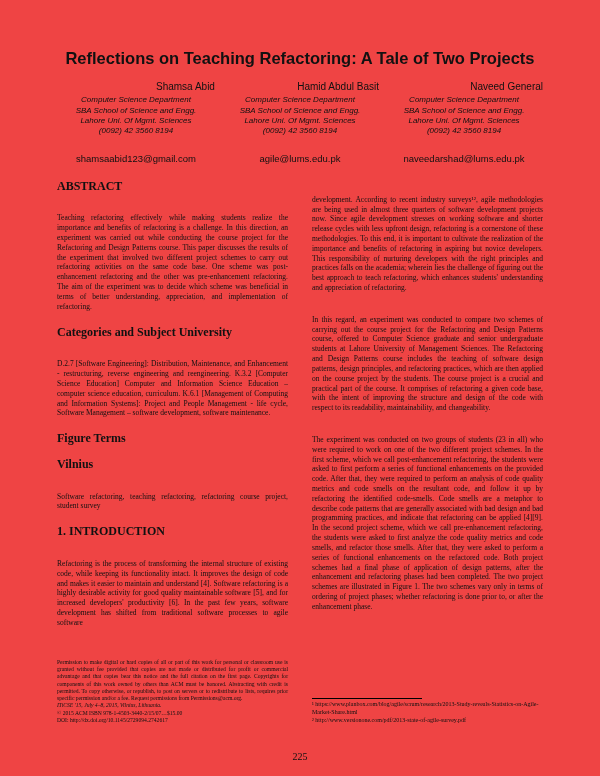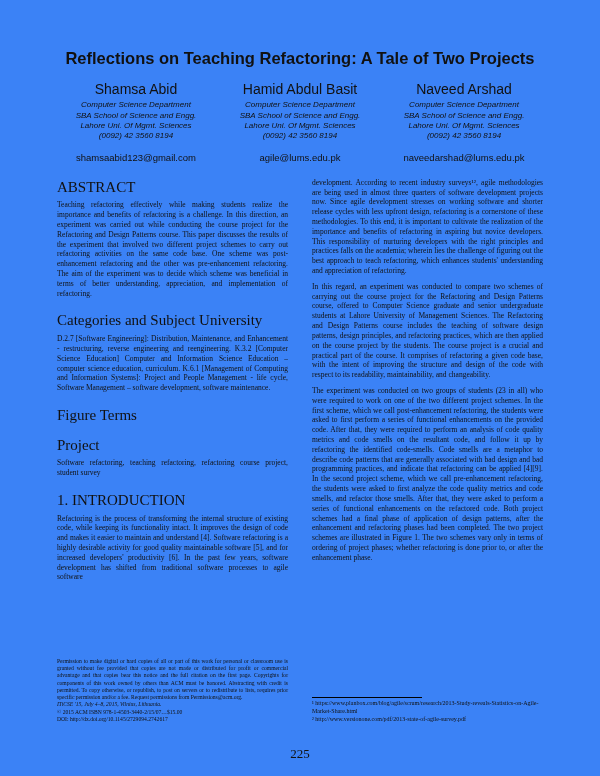--- a/index.html
+++ b/index.html
@@ -1,57 +1,57 @@
 <!DOCTYPE html>
 <html><head>
 <meta charset="utf-8">
 <style>
   * { margin: 0; padding: 0; box-sizing: border-box; }
   html, body { background: #ececec; }
   body { font-family: "Liberation Serif", serif; color: #111; }
   .page {
-    width: 600px; height: 776px; margin: 0 auto; background: #3b82f6;
+    width: 600px; height: 776px; margin: 0 auto; background: #ef4444;
     position: relative; padding: 48px 57px 0 57px; overflow: hidden;
     box-shadow: 0 0 4px rgba(0,0,0,0.25);
   }
   .title {
     font-family: "Liberation Sans", sans-serif; font-weight: bold;
     font-size: 16.5px; line-height: 1.22; text-align: center;
     max-width: 470px; margin: 0 auto 13px auto;
   }
   .authors {
     display: flex; justify-content: space-between;
     font-family: "Liberation Sans", sans-serif; text-align: center;
     margin-bottom: 15px;
   }
   .author { width: 32.5%; }
-  .author-name { font-size: 14px; margin-bottom: 3px; }
+  .author-name { font-size: 10px; margin-bottom: 3px; text-align: right; }
   .author-line { font-size: 8px; line-height: 1.3; font-style: italic; }
-  .author-email { font-size: 9.5px; margin-top: 10px; }
+  .author-email { font-size: 9.5px; margin-top: 16px; }
   .columns { display: flex; gap: 24px; min-height: 546px; }
   .col {
     width: 231px; display: flex; flex-direction: column;
     font-size: 7.5px; line-height: 1.31; text-align: justify;
   }
   .sec {
-    font-size: 15px; font-weight: normal; text-align: left;
+    font-size: 12px; font-weight: bold; text-align: left;
     margin: 7px 0 3px 0;
   }
   .sec.first { margin-top: 0; }
-  p.body { margin-bottom: 6px; }
+  p.body { margin-bottom: 6px; margin-top: 16px; }
   .permission-block { margin-top: auto; padding-top: 6px; }
   .perm { font-size: 5.6px; line-height: 1.28; text-align: justify; }
   .perm-line { font-size: 5.6px; line-height: 1.35; text-align: left; }
   .italic { font-style: italic; }
   .footnote-block { margin-top: auto; padding-top: 6px; }
   .fnrule { width: 110px; border-top: 0.8px solid #000; margin-bottom: 2px; }
   .fn { font-size: 6px; line-height: 1.3; text-align: left; word-break: break-all; }
   .pagenum {
     position: absolute; bottom: 14px; left: 0; right: 0;
-    text-align: center; font-size: 13px;
+    text-align: center; font-size: 10px;
   }
 </style>
 </head>
 <body>
 
 <div class="page">
 
   <div class="title">Reflections on Teaching Refactoring: A Tale of Two Projects</div>
 
   <div class="authors">
@@ -65,41 +65,41 @@
     </div>
     <div class="author">
       <div class="author-name">Hamid Abdul Basit</div>
       <div class="author-line">Computer Science Department</div>
       <div class="author-line">SBA School of Science and Engg.</div>
       <div class="author-line">Lahore Uni. Of Mgmt. Sciences</div>
       <div class="author-line">(0092) 42 3560 8194</div>
       <div class="author-email">agile@lums.edu.pk</div>
     </div>
     <div class="author">
-      <div class="author-name">Naveed Arshad</div>
+      <div class="author-name">Naveed General</div>
       <div class="author-line">Computer Science Department</div>
       <div class="author-line">SBA School of Science and Engg.</div>
       <div class="author-line">Lahore Uni. Of Mgmt. Sciences</div>
       <div class="author-line">(0092) 42 3560 8194</div>
       <div class="author-email">naveedarshad@lums.edu.pk</div>
     </div>
   </div>
 
   <div class="columns">
 
     <div class="col">
       <div class="sec first">ABSTRACT</div>
       <p class="body">Teaching refactoring effectively while making students realize the importance and benefits of refactoring is a challenge. In this direction, an experiment was carried out while conducting the course project for the Refactoring and Design Patterns course. This paper discusses the results of the experiment that involved two different project schemes to carry out refactoring activities on the same code base. One scheme was post-enhancement refactoring and the other was pre-enhancement refactoring. The aim of the experiment was to decide which scheme was beneficial in terms of better understanding, appreciation, and implementation of refactoring.</p>
 
       <div class="sec">Categories and Subject University</div>
       <p class="body">D.2.7 [Software Engineering]: Distribution, Maintenance, and Enhancement - restructuring, reverse engineering and reengineering. K.3.2 [Computer Science Education] Computer and Information Science Education – computer science education, curriculum. K.6.1 [Management of Computing and Information Systems]: Project and People Management - life cycle, Software Management – software development, software maintenance.</p>
 
       <div class="sec">Figure Terms</div>
 
-      <div class="sec">Project</div>
+      <div class="sec">Vilnius</div>
       <p class="body">Software refactoring, teaching refactoring, refactoring course project, student survey</p>
 
       <div class="sec">1. INTRODUCTION</div>
       <p class="body">Refactoring is the process of transforming the internal structure of existing code, while keeping its functionality intact. It improves the design of code and makes it easier to maintain and understand [4]. Software refactoring is a highly desirable activity for good quality maintainable software [5], and for increased developers' productivity [6]. In the past few years, software development has shifted from traditional software processes to agile software</p>
 
       <div class="permission-block">
         <p class="perm">Permission to make digital or hard copies of all or part of this work for personal or classroom use is granted without fee provided that copies are not made or distributed for profit or commercial advantage and that copies bear this notice and the full citation on the first page. Copyrights for components of this work owned by others than ACM must be honored. Abstracting with credit is permitted. To copy otherwise, or republish, to post on servers or to redistribute to lists, requires prior specific permission and/or a fee. Request permissions from Permissions@acm.org.</p>
         <p class="perm-line italic">ITiCSE '15, July 4–8, 2015, Vilnius, Lithuania.</p>
         <p class="perm-line">© 2015 ACM ISBN 978-1-4503-3440-2/15/07…$15.00</p>
         <p class="perm-line">DOI: http://dx.doi.org/10.1145/2729094.2742617</p>

